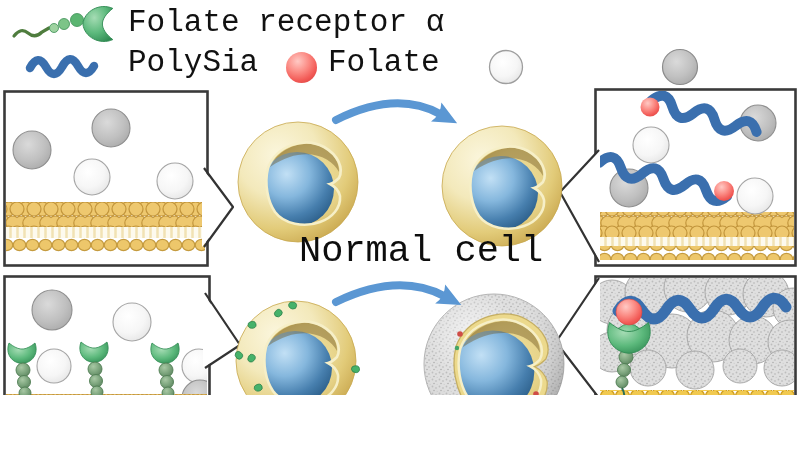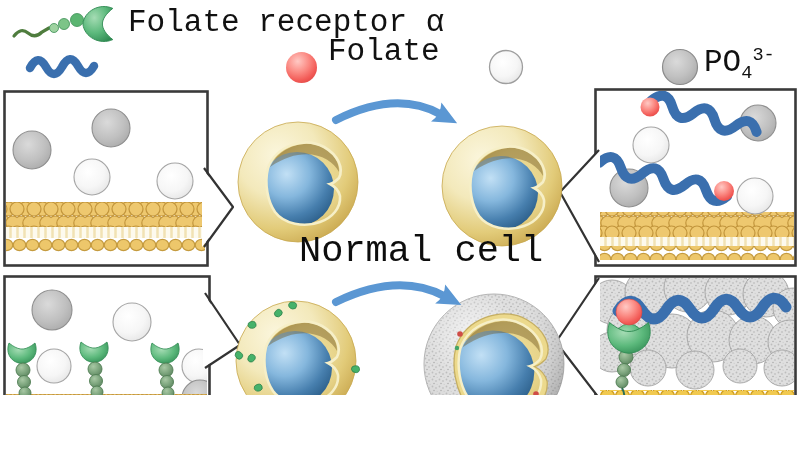--- a/index.html
+++ b/index.html
@@ -296,35 +296,36 @@
       <path d="M 6,-12 C -4,-16.5 -16,-10 -17,0 C -16,10 -4,16.5 6,12 C 1,8 -2,4 -2,0 C -2,-4 1,-8 6,-12 Z" transform="translate(95,21) scale(1.3)" fill="url(#gGreenBall2)" stroke="#2f8a52" stroke-width="0.7"></path>
     </svg>
   </div>
   <div class="abs legend-label" style="left:128px;top:7px;">Folate receptor α</div>
 
   <div class="abs" style="left:24px;top:47px;width:78px;height:34px;">
     <svg width="78" height="34" viewBox="0 0 78 34" aria-hidden="true">
       <path d="M 6,21 q 8,-15 16,-1 q 8,14 16,0 q 8,-15 16,-1 q 8,14 16,0" stroke="#3a6fae" stroke-width="8.5" fill="none" stroke-linecap="round"></path>
     </svg>
   </div>
+  <div class="abs legend-label" style="left:128px;top:47px;">PolySia</div>
 
   <div class="abs" style="left:285px;top:51px;width:33px;height:33px;">
     <svg width="33" height="33" viewBox="0 0 33 33" aria-hidden="true">
       <defs>
         <radialGradient id="gRed2" cx="0.38" cy="0.30" r="0.78">
           <stop offset="0" stop-color="#ffc9c4"></stop>
             <stop offset="0.45" stop-color="#fb8c85"></stop>
           <stop offset="0.80" stop-color="#f25a56"></stop>
             <stop offset="1" stop-color="#e04846"></stop>
         </radialGradient>
       </defs>
       <circle cx="16.5" cy="16.5" r="15.5" fill="url(#gRed2)"></circle>
     </svg>
   </div>
-  <div class="abs legend-label" style="left:328px;top:36px;">Folate</div>
+  <div class="abs legend-label" style="left:328px;top:47px;">Folate</div>
 
   <div class="abs" style="left:488px;top:49px;width:36px;height:36px;">
     <svg width="36" height="36" viewBox="0 0 36 36" aria-hidden="true">
       <defs>
         <radialGradient id="gCa2" cx="0.40" cy="0.35" r="0.80">
           <stop offset="0" stop-color="#ffffff"></stop>
             <stop offset="0.55" stop-color="#f6f6f6"></stop>
           <stop offset="1" stop-color="#e0e0e0"></stop>
         </radialGradient>
       </defs>
@@ -337,17 +338,16 @@
       <defs>
         <radialGradient id="gPo2" cx="0.40" cy="0.35" r="0.80">
           <stop offset="0" stop-color="#dadada"></stop>
             <stop offset="0.55" stop-color="#c0c0c0"></stop>
           <stop offset="1" stop-color="#a4a4a4"></stop>
         </radialGradient>
       </defs>
       <circle cx="19" cy="19" r="17.5" fill="url(#gPo2)" stroke="#8c8c8c" stroke-width="1.2"></circle>
     </svg>
   </div>
-  <div class="abs legend-label" style="left:704px;top:47px;"><span>PO</span><sub>4</sub><sup>3-</sup></div>
 
   <div class="abs caption" style="left:299px;top:233px;width:208px;">Normal cell</div>
 
 </div>
 
 </body></html>

